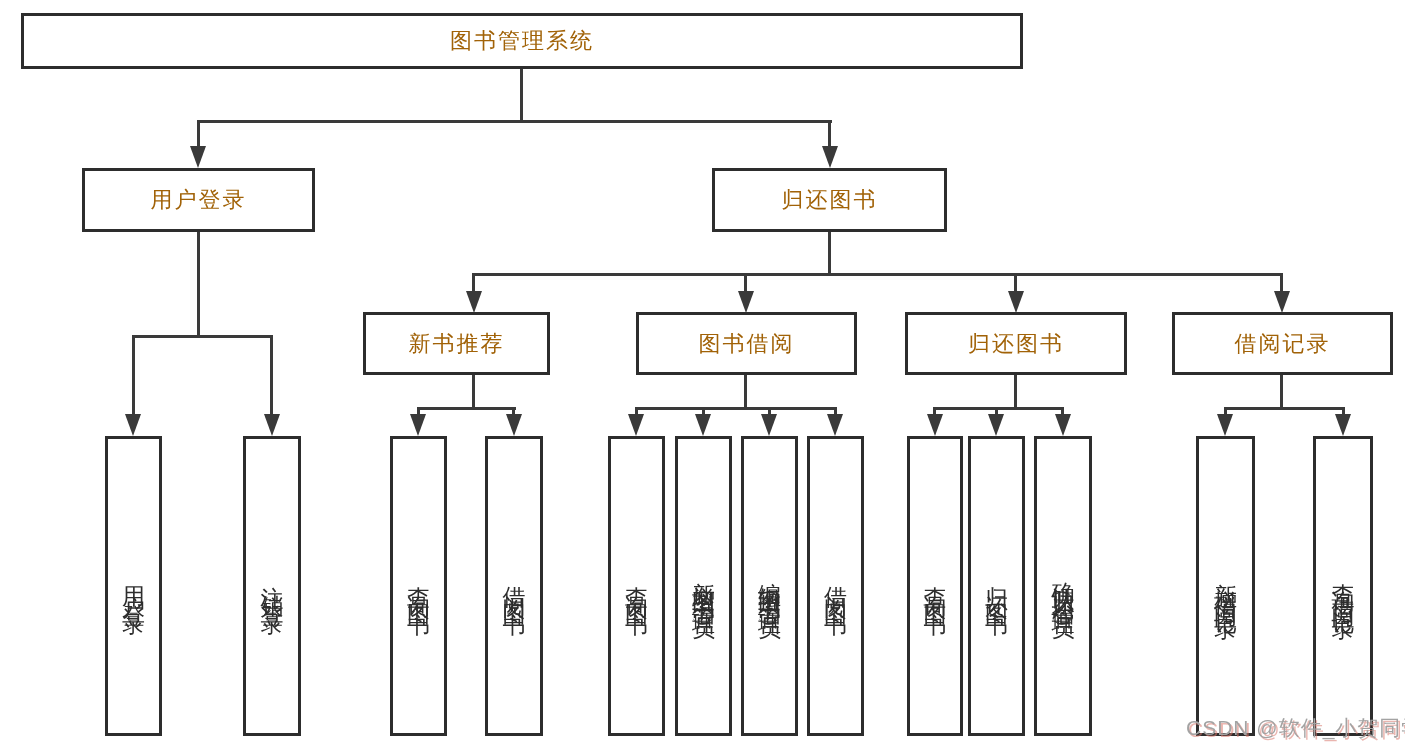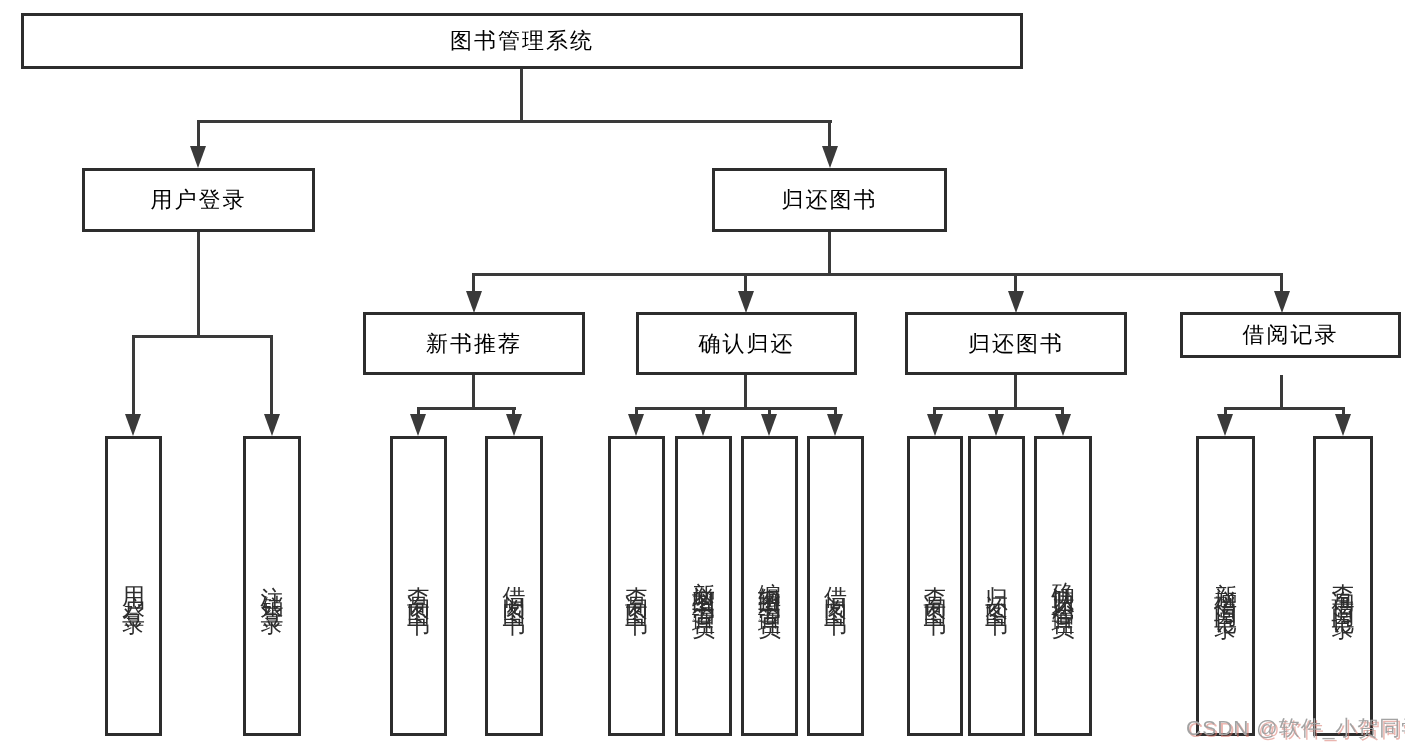--- a/index.html
+++ b/index.html
@@ -18,21 +18,21 @@
     border: 3px solid #2d2d2d;
     display: flex;
     align-items: center;
     justify-content: center;
     color: #2d2d2d;
   }
   .h-label {
     font-size: 22px;
     letter-spacing: 2px;
     white-space: nowrap;
-    color: #000000;
+    color: #a16207;
   }
   .v-label {
     writing-mode: vertical-rl;
     text-orientation: mixed;
     font-size: 23px;
     line-height: 1;
     letter-spacing: 9px;
     white-space: nowrap;
     color: #2d2d2d;
   }
@@ -66,30 +66,30 @@
     <span class="h-label">图书管理系统</span>
   </div>
 
   <div class="box" style="left:82px; top:168px; width:233px; height:64px;">
     <span class="h-label">用户登录</span>
   </div>
   <div class="box" style="left:712px; top:168px; width:235px; height:64px;">
     <span class="h-label">归还图书</span>
   </div>
 
-  <div class="box" style="left:363px; top:312px; width:222px; height:63px;">
+  <div class="box" style="left:363px; top:312px; width:187px; height:63px;">
     <span class="h-label">新书推荐</span>
   </div>
   <div class="box" style="left:636px; top:312px; width:221px; height:63px;">
-    <span class="h-label">确认归还</span>
+    <span class="h-label">图书借阅</span>
   </div>
   <div class="box" style="left:905px; top:312px; width:222px; height:63px;">
     <span class="h-label">归还图书</span>
   </div>
-  <div class="box" style="left:1172px; top:312px; width:221px; height:46px;margin-left:8px;">
+  <div class="box" style="left:1172px; top:312px; width:221px; height:63px;">
     <span class="h-label">借阅记录</span>
   </div>
 
   <div class="box" style="left:105px; top:436px; width:57px; height:300px;">
     <span class="v-label">用户登录</span>
   </div>
   <div class="box" style="left:243px; top:436px; width:58px; height:300px;">
     <span class="v-label">注销登录</span>
   </div>
 

